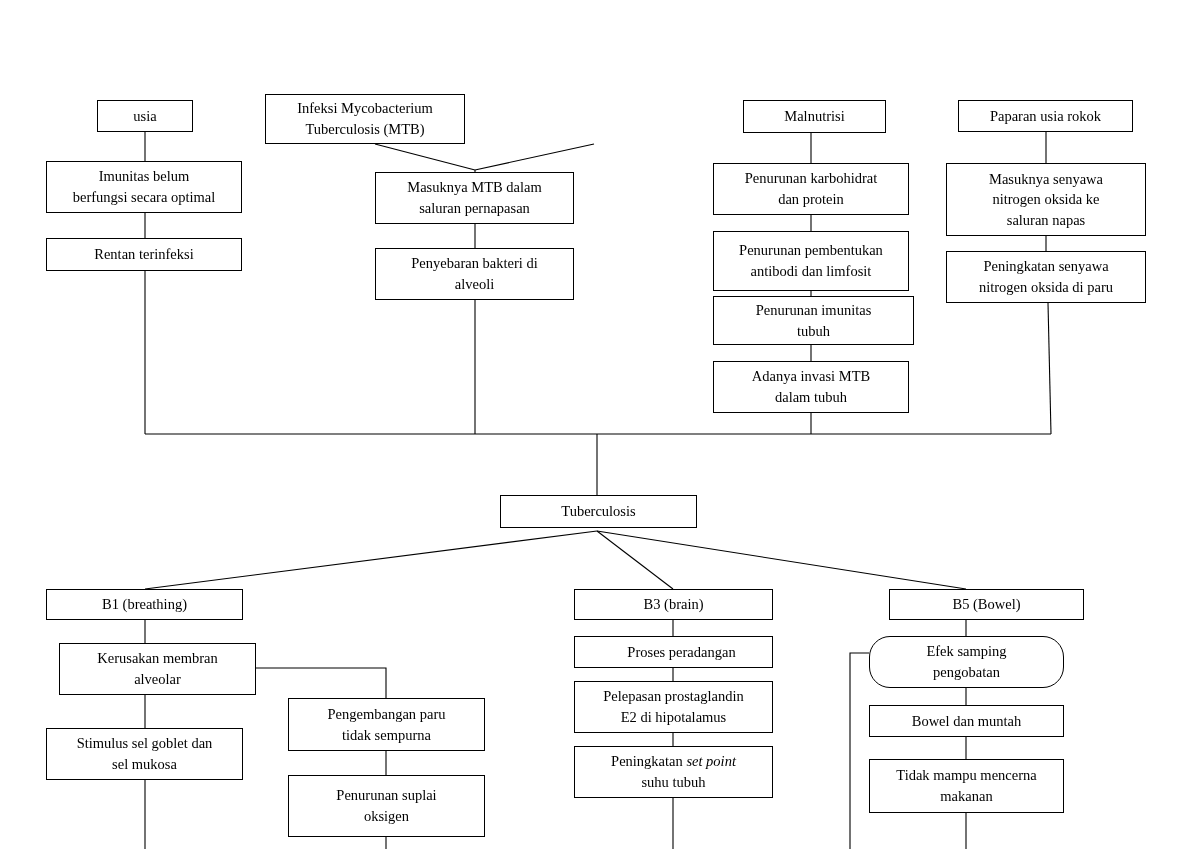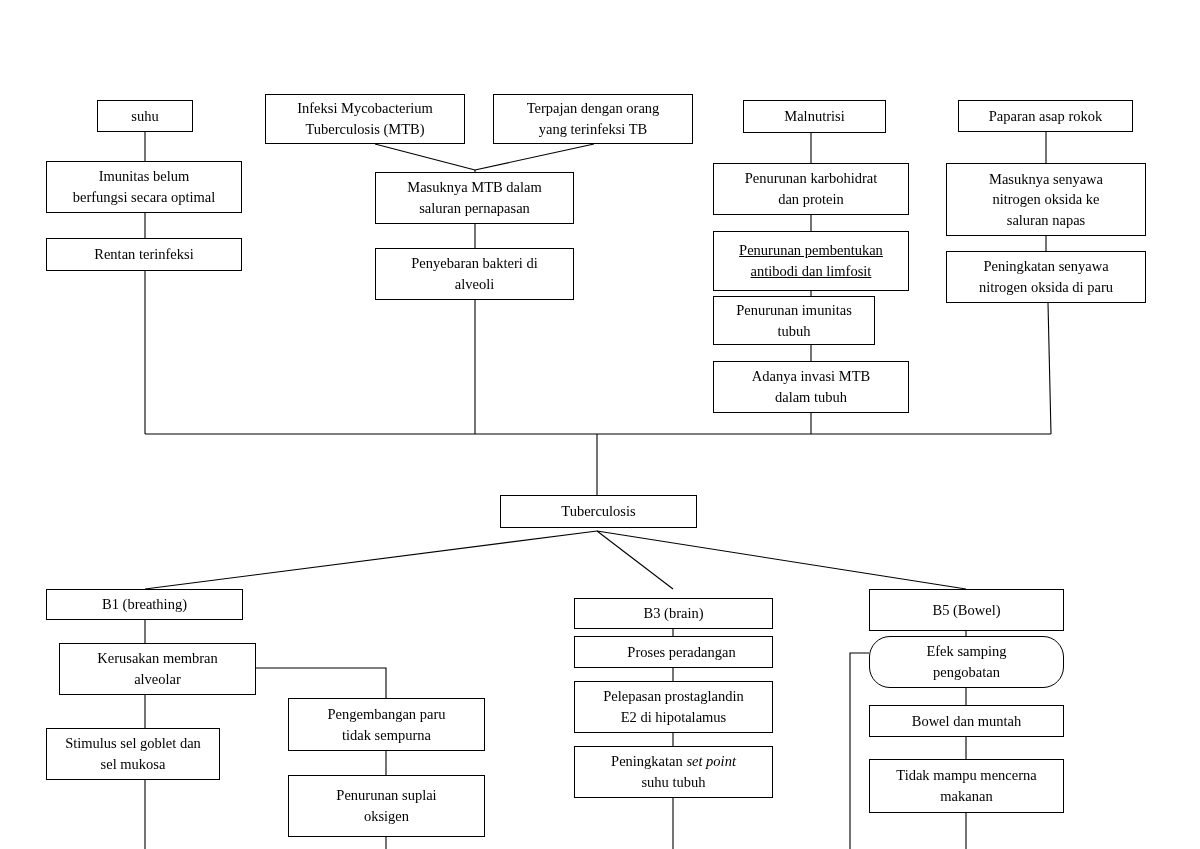--- a/index.html
+++ b/index.html
@@ -79,95 +79,92 @@
       <polyline points="673,668 673,681" fill="none" stroke="#000000" stroke-width="1.1"></polyline>
       <polyline points="673,733 673,746" fill="none" stroke="#000000" stroke-width="1.1"></polyline>
       <polyline points="673,798 673,849" fill="none" stroke="#000000" stroke-width="1.1"></polyline>
       <polyline points="966,620 966,636" fill="none" stroke="#000000" stroke-width="1.1"></polyline>
       <polyline points="966,688 966,705" fill="none" stroke="#000000" stroke-width="1.1"></polyline>
       <polyline points="966,737 966,759" fill="none" stroke="#000000" stroke-width="1.1"></polyline>
       <polyline points="966,813 966,849" fill="none" stroke="#000000" stroke-width="1.1"></polyline>
       <polyline points="869,653 850,653 850,849" fill="none" stroke="#000000" stroke-width="1.1"></polyline>
     </svg>
 <div class="node" style="left: 97px; top: 100px; width: 96px; height: 32px;">
-      <span class="txt">suhu</span>
+      <span class="txt">usia</span>
     </div>
     <div class="node" style="left: 46px; top: 161px; width: 196px; height: 52px;">
       <span class="txt">Imunitas belum<br>berfungsi secara optimal</span>
     </div>
     <div class="node" style="left: 46px; top: 238px; width: 196px; height: 33px;">
       <span class="txt">Rentan terinfeksi</span>
     </div>
     <div class="node" style="left: 265px; top: 94px; width: 200px; height: 50px;">
       <span class="txt">Infeksi Mycobacterium<br>Tuberculosis (MTB)</span>
-    </div>
-    <div class="node" style="left: 493px; top: 94px; width: 200px; height: 50px;">
-      <span class="txt">Terpajan dengan orang<br>yang terinfeksi TB</span>
     </div>
     <div class="node" style="left: 375px; top: 172px; width: 199px; height: 52px;">
       <span class="txt">Masuknya MTB dalam<br>saluran pernapasan</span>
     </div>
     <div class="node" style="left: 375px; top: 248px; width: 199px; height: 52px;">
       <span class="txt">Penyebaran bakteri di<br>alveoli</span>
     </div>
     <div class="node" style="left: 743px; top: 100px; width: 143px; height: 33px;">
       <span class="txt">Malnutrisi</span>
     </div>
     <div class="node" style="left: 713px; top: 163px; width: 196px; height: 52px;">
       <span class="txt">Penurunan karbohidrat<br>dan protein</span>
     </div>
-    <div class="node" style="left: 713px; top: 231px; width: 196px; height: 60px; text-decoration: underline;">
+    <div class="node" style="left: 713px; top: 231px; width: 196px; height: 60px;">
       <span class="txt">Penurunan pembentukan<br>antibodi dan limfosit</span>
     </div>
-    <div class="node" style="left: 713px; top: 296px; width: 162px; height: 49px;">
+    <div class="node" style="left: 713px; top: 296px; width: 201px; height: 49px;">
       <span class="txt">Penurunan imunitas<br>tubuh</span>
     </div>
     <div class="node" style="left: 713px; top: 361px; width: 196px; height: 52px;">
       <span class="txt">Adanya invasi MTB<br>dalam tubuh</span>
     </div>
     <div class="node" style="left: 958px; top: 100px; width: 175px; height: 32px;">
-      <span class="txt">Paparan asap rokok</span>
+      <span class="txt">Paparan usia rokok</span>
     </div>
     <div class="node" style="left: 946px; top: 163px; width: 200px; height: 73px;">
       <span class="txt">Masuknya senyawa<br>nitrogen oksida ke<br>saluran napas</span>
     </div>
     <div class="node" style="left: 946px; top: 251px; width: 200px; height: 52px;">
       <span class="txt">Peningkatan senyawa<br>nitrogen oksida di paru</span>
     </div>
     <div class="node" style="left: 500px; top: 495px; width: 197px; height: 33px;">
       <span class="txt">Tuberculosis</span>
     </div>
     <div class="node" style="left: 46px; top: 589px; width: 197px; height: 31px;">
       <span class="txt">B1 (breathing)</span>
     </div>
     <div class="node" style="left: 46px; top: 643px; width: 197px; height: 52px; margin-left: 13px;">
       <span class="txt">Kerusakan membran<br>alveolar</span>
     </div>
-    <div class="node" style="left: 46px; top: 728px; width: 174px; height: 52px; justify-content: flex-end;">
+    <div class="node" style="left: 46px; top: 728px; width: 197px; height: 52px; justify-content: flex-end;">
       <span class="txt">Stimulus sel goblet dan<br>sel mukosa</span>
     </div>
     <div class="node" style="left: 288px; top: 698px; width: 197px; height: 53px;">
       <span class="txt">Pengembangan paru<br>tidak sempurna</span>
     </div>
     <div class="node" style="left: 288px; top: 775px; width: 197px; height: 62px;">
       <span class="txt">Penurunan suplai<br>oksigen</span>
     </div>
-    <div class="node" style="left: 574px; top: 589px; width: 199px; height: 31px; margin-top: 9px;">
+    <div class="node" style="left: 574px; top: 589px; width: 199px; height: 31px;">
       <span class="txt">B3 (brain)</span>
     </div>
     <div class="node" style="left: 574px; top: 636px; width: 199px; height: 32px; padding-left: 20px;">
       <span class="txt">Proses peradangan</span>
     </div>
     <div class="node" style="left: 574px; top: 681px; width: 199px; height: 52px;">
       <span class="txt">Pelepasan prostaglandin<br>E2 di hipotalamus</span>
     </div>
     <div class="node" style="left: 574px; top: 746px; width: 199px; height: 52px;">
       <span class="txt">Peningkatan <span class="ital">set point</span><br>suhu tubuh</span>
     </div>
-    <div class="node" style="left: 869px; top: 589px; width: 195px; height: 42px;">
+    <div class="node" style="left: 889px; top: 589px; width: 195px; height: 31px;">
       <span class="txt">B5 (Bowel)</span>
     </div>
     <div class="node" style="left: 869px; top: 636px; width: 195px; height: 52px; border-radius: 21px;">
       <span class="txt">Efek samping<br>pengobatan</span>
     </div>
     <div class="node" style="left: 869px; top: 705px; width: 195px; height: 32px;">
       <span class="txt">Bowel dan muntah</span>
     </div>
     <div class="node" style="left: 869px; top: 759px; width: 195px; height: 54px;">
       <span class="txt">Tidak mampu mencerna<br>makanan</span>

